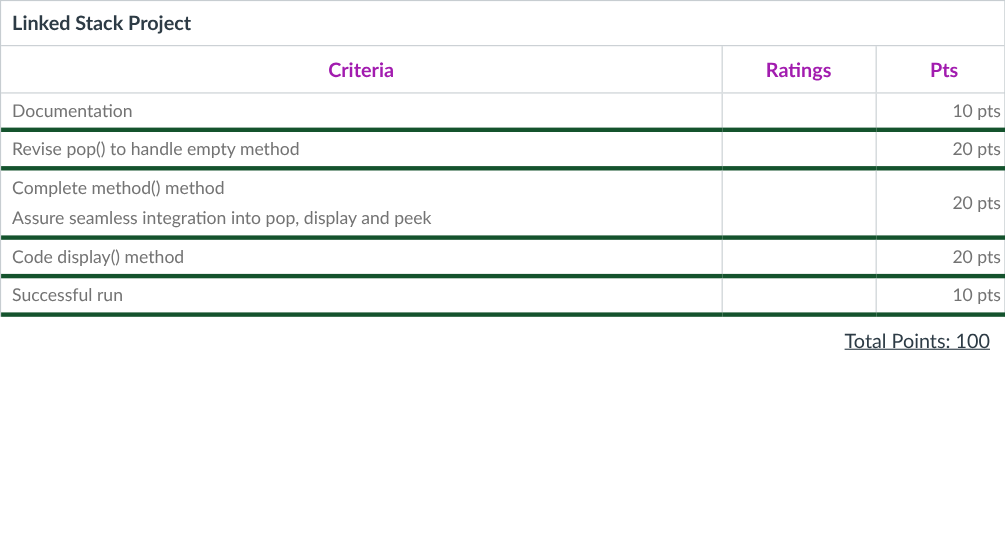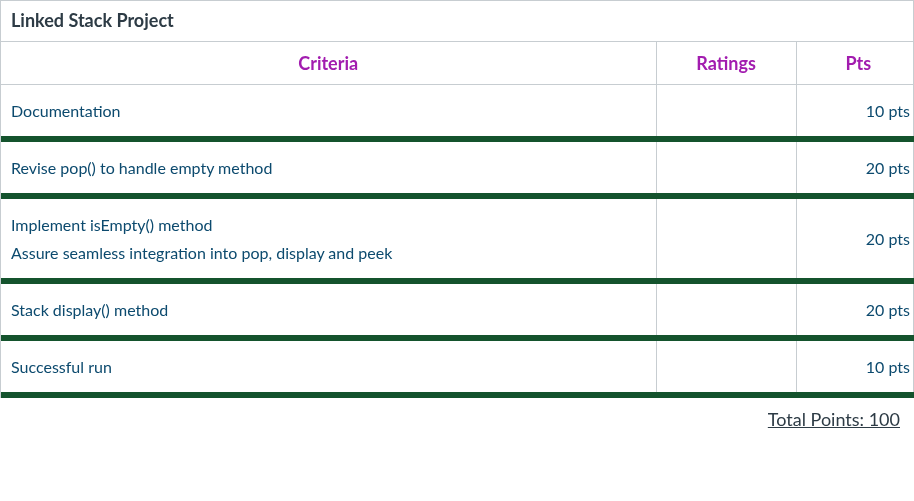--- a/index.html
+++ b/index.html
@@ -37,25 +37,25 @@
       padding: 10px 12px;
       border-bottom: 1px solid #c7cdd1;
       color: #a21caf;
     }
     table.rubric th + th,
     table.rubric td + td {
       border-left: 1px solid #c7cdd1;
       margin-left: 45px;
     }
     table.rubric td {
-      padding: 14px 10px;
-      border-bottom: 6px solid #14532d;
+      padding: 4px 10px;
+      border-bottom: 4px solid #14532d;
       vertical-align: middle;
       font-size: 16px;
-      color: #0c4a6e;
+      color: #737373;
     }
     .col-criteria { width: 655px; }
     .col-ratings  { width: 140px; }
     .col-pts      { width: 124px; text-align: center; }
     td.pts-cell { text-align: right; padding-left: 14px; font-size: 17px; }
     .criteria-title {
       display: block;
       line-height: 1.45;
     }
     .criteria-desc {
@@ -94,29 +94,29 @@
       </tr>
       <tr>
         <td>
           <span class="criteria-title">Revise pop() to handle empty method</span>
         </td>
         <td></td>
         <td class="pts-cell">20 pts</td>
       </tr>
       <tr>
         <td>
-          <span class="criteria-title">Implement isEmpty() method</span>
+          <span class="criteria-title">Complete method() method</span>
           <span class="criteria-desc">Assure seamless integration into pop, display and peek</span>
         </td>
         <td></td>
         <td class="pts-cell">20 pts</td>
       </tr>
       <tr>
         <td>
-          <span class="criteria-title">Stack display() method</span>
+          <span class="criteria-title">Code display() method</span>
         </td>
         <td></td>
         <td class="pts-cell">20 pts</td>
       </tr>
       <tr>
         <td>
           <span class="criteria-title">Successful run</span>
         </td>
         <td></td>
         <td class="pts-cell">10 pts</td>

